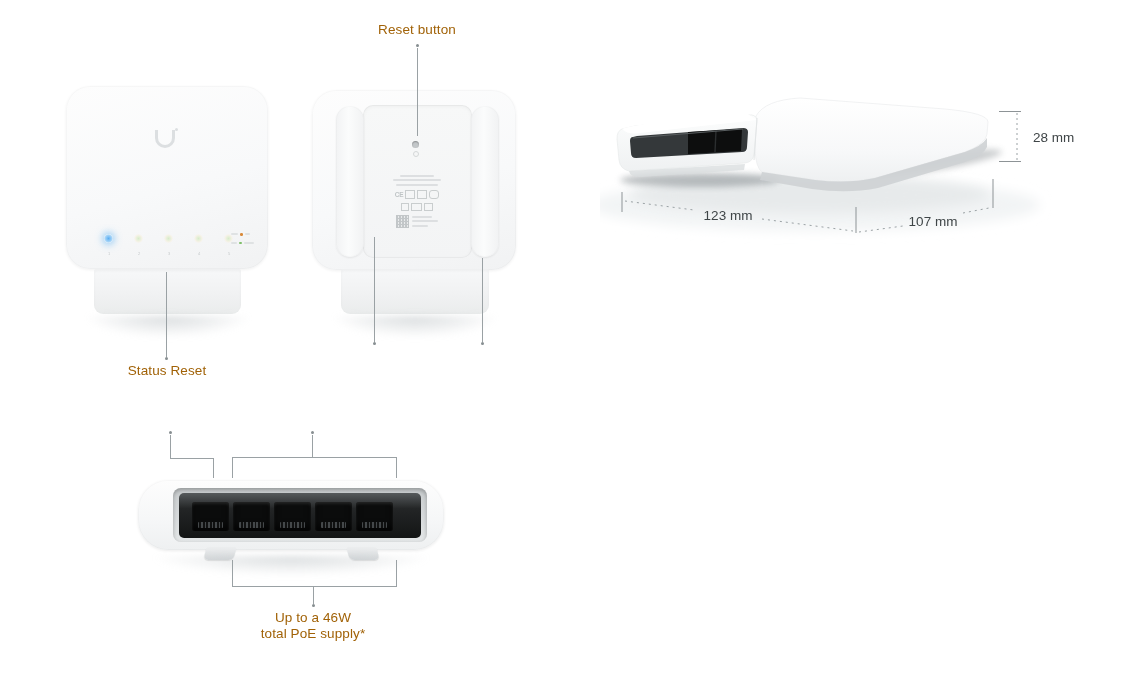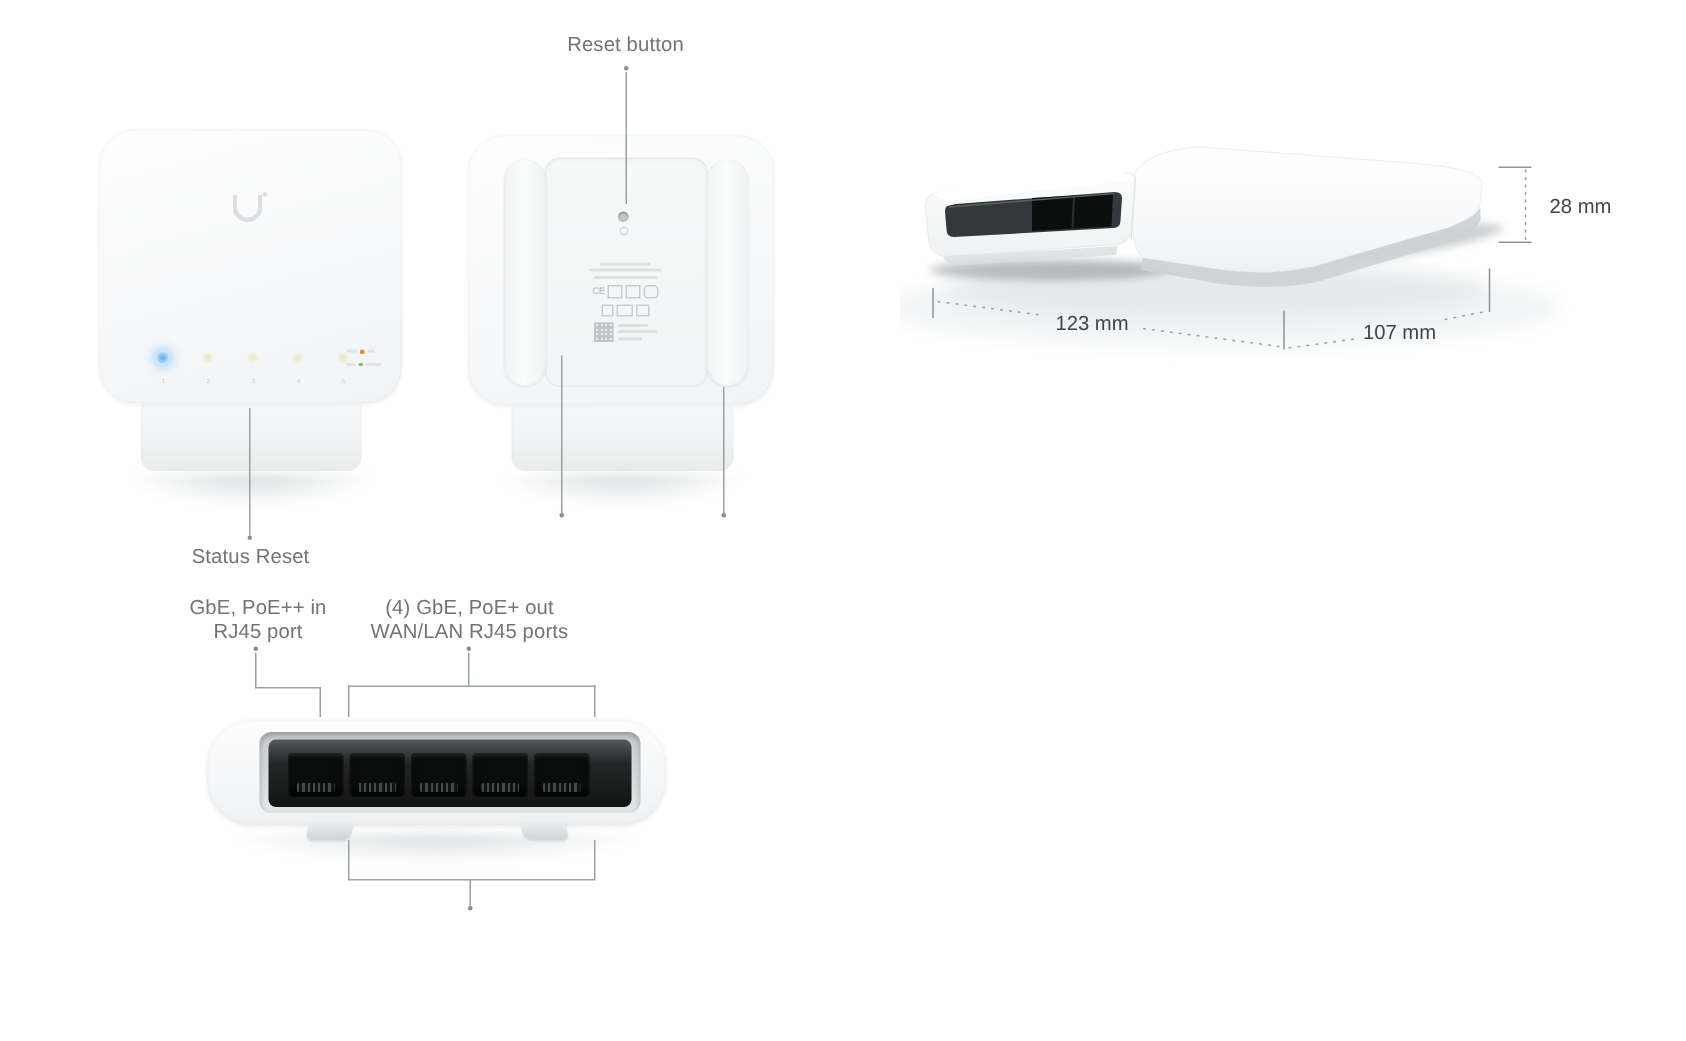--- a/index.html
+++ b/index.html
@@ -1,18 +1,18 @@
 <!DOCTYPE html>
 <html><head>
 <meta charset="utf-8">
 <style>
   html,body{margin:0;padding:0;background:#fff;}
   .canvas{position:relative;width:1124px;height:694px;background:#ffffff;overflow:hidden;
           font-family:"Liberation Sans", sans-serif;}
-  .label{position:absolute;color:#737373;font-size:13.5px;line-height:16px;text-align:center;letter-spacing:.1px;}
+  .label{position:absolute;color:#a16207;font-size:13.5px;line-height:16px;text-align:center;letter-spacing:.1px;}
   .vline{position:absolute;width:1px;background:#9aa1a4;}
   .hline{position:absolute;height:1px;background:#9aa1a4;}
   .dot{position:absolute;width:3px;height:3px;border-radius:50%;background:#878e91;}
 
   
   .device-front{position:absolute;left:66px;top:86px;width:202px;height:183px;border-radius:24px;
     background:linear-gradient(165deg,#fdfdfd 0%,#f8f9fa 55%,#f1f2f3 100%);
     box-shadow:0 1px 3px rgba(0,0,0,.06), inset 0 0 0 1px rgba(0,0,0,.025);}
   .u-logo{position:absolute;left:155px;top:125px;width:24px;height:24px;}
   .u-stem{width:14px;height:15px;border:3.5px solid #dcdfe1;border-top:none;border-radius:0 0 10px 10px;margin-top:5px;}
@@ -219,28 +219,20 @@
   <div class="dot" style="left:416px;top:44px"></div>
   <div class="vline" style="left:417px;top:48px;height:88px"></div>
   <div class="label" style="left:357px;top:22px;width:120px">Reset button</div>
 
   <div class="vline" style="left:374px;top:237px;height:105px"></div>
   <div class="dot" style="left:373px;top:342px"></div>
 
   <div class="vline" style="left:482px;top:258px;height:84px"></div>
   <div class="dot" style="left:481px;top:342px"></div>
 
-  <div class="label" style="left:122px;top:397px;width:100px">
-    <div>GbE, PoE++ in</div>
-    <div>RJ45 port</div>
-  </div>
-  <div class="label" style="left:233px;top:397px;width:160px">
-    <div>(4) GbE, PoE+ out</div>
-    <div>WAN/LAN RJ45 ports</div>
-  </div>
 
   <div class="dot" style="left:169px;top:431px"></div>
   <div class="vline" style="left:170px;top:435px;height:23px"></div>
   <div class="hline" style="left:170px;top:458px;width:44px"></div>
   <div class="vline" style="left:213px;top:458px;height:20px"></div>
 
   <div class="dot" style="left:311px;top:431px"></div>
   <div class="vline" style="left:312px;top:435px;height:22px"></div>
   <div class="hline" style="left:232px;top:457px;width:165px"></div>
   <div class="vline" style="left:232px;top:457px;height:21px"></div>
@@ -256,14 +248,18 @@
   <div class="rj45" style="left:356px"></div>
   <div class="foot fl" style="left:205px"></div>
   <div class="foot fr" style="left:348px"></div>
   <div class="refl" style="left:150px;top:556px;width:282px;height:20px"></div>
 
   <div class="vline" style="left:232px;top:560px;height:26px"></div>
   <div class="vline" style="left:396px;top:560px;height:26px"></div>
   <div class="hline" style="left:232px;top:586px;width:165px"></div>
   <div class="vline" style="left:313px;top:586px;height:18px"></div>
   <div class="dot" style="left:312px;top:604px"></div>
+  <div class="label" style="left:243px;top:610px;width:140px">
+    <div>Up to a 46W</div>
+    <div>total PoE supply*</div>
+  </div>
 
 </div>
 
 </body></html>

